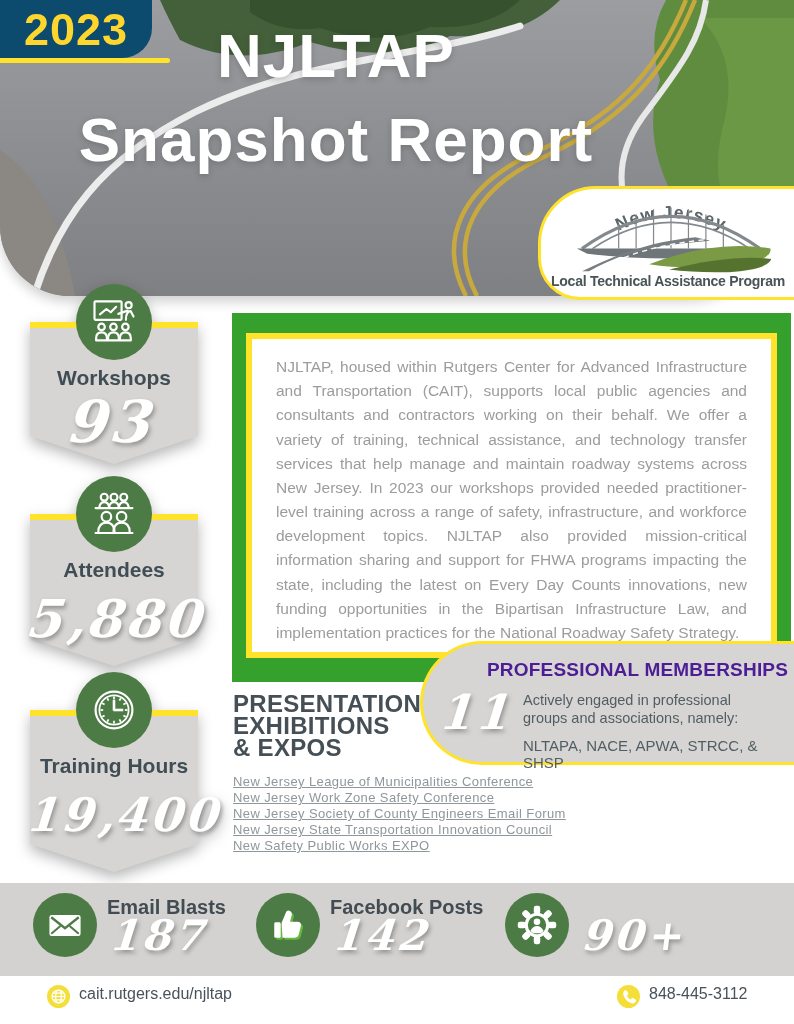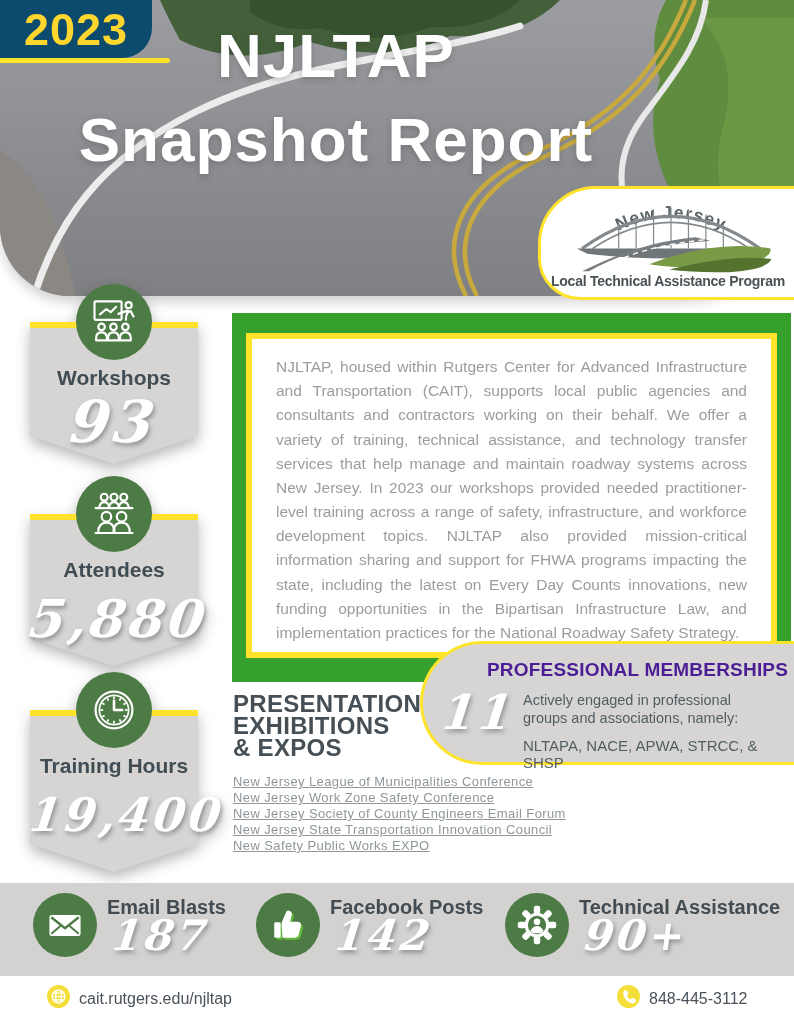--- a/index.html
+++ b/index.html
@@ -77,21 +77,21 @@
   .bstat-circle { width:64px; height:64px; border-radius:50%; background:#4d7b45; flex:0 0 auto;
                   display:flex; align-items:center; justify-content:center; margin-top:5px; }
   .bstat-circle svg { width:44px; height:44px; }
   .bstat-text { margin-left:10px; }
   .bstat-label { font-size:20px; font-weight:800; color:#424c52; }
   .bstat-value { font-size:42px; margin-top:-4px; padding-left:6px; line-height:1; }
   .b1 { left:33px; top:5px; }  .b2 { left:256px; top:5px; }  .b3 { left:505px; top:5px; }
 
   
   .footer { position:absolute; top:976px; left:0; width:794px; height:48px; background:#ffffff; }
-  .footer-item { position:absolute; top:9px; display:flex; align-items:flex-end; }
+  .footer-item { position:absolute; top:9px; display:flex; align-items:flex-start; }
   .footer-item svg { width:23px; height:23px; margin-right:9px; }
   .footer-text { font-size:16px; font-weight:500; color:#49525a; }
   .f1 { left:47px; }  .f2 { left:290px; }  .f3 { left:617px; }
 </style>
 </head>
 <body>
 
 <div class="page">
 
   <div class="hero">
@@ -303,21 +303,20 @@
             <rect x="20.5" y="3" width="7" height="9" rx="2.5" transform="rotate(270 24 24)"></rect>
             <rect x="20.5" y="3" width="7" height="9" rx="2.5" transform="rotate(315 24 24)"></rect>
             <circle cx="24" cy="24" r="13.5"></circle>
           </g>
           <circle cx="24" cy="24" r="10" fill="#4d7b45"></circle>
           <circle cx="24" cy="20.5" r="3.6" fill="#ffffff"></circle>
           <path d="M16.8 30.5 c1.8 -3.6 4.3 -5.3 7.2 -5.3 s5.4 1.7 7.2 5.3 l-3.2 2.6 h-8 z" fill="#ffffff"></path>
         </svg>
       </div>
       <div class="bstat-text">
-        <div class="bstat-label">Technical Assistance</div>
         <div class="bstat-value script">90+</div>
       </div>
     </div>
   </div>
 
   <div class="footer">
     <div class="footer-item f1">
       <svg viewBox="0 0 24 24">
         <circle cx="12" cy="12" r="12" fill="#F4DF3A"></circle>
         <g stroke="#ffffff" stroke-width="1.3" fill="none">

